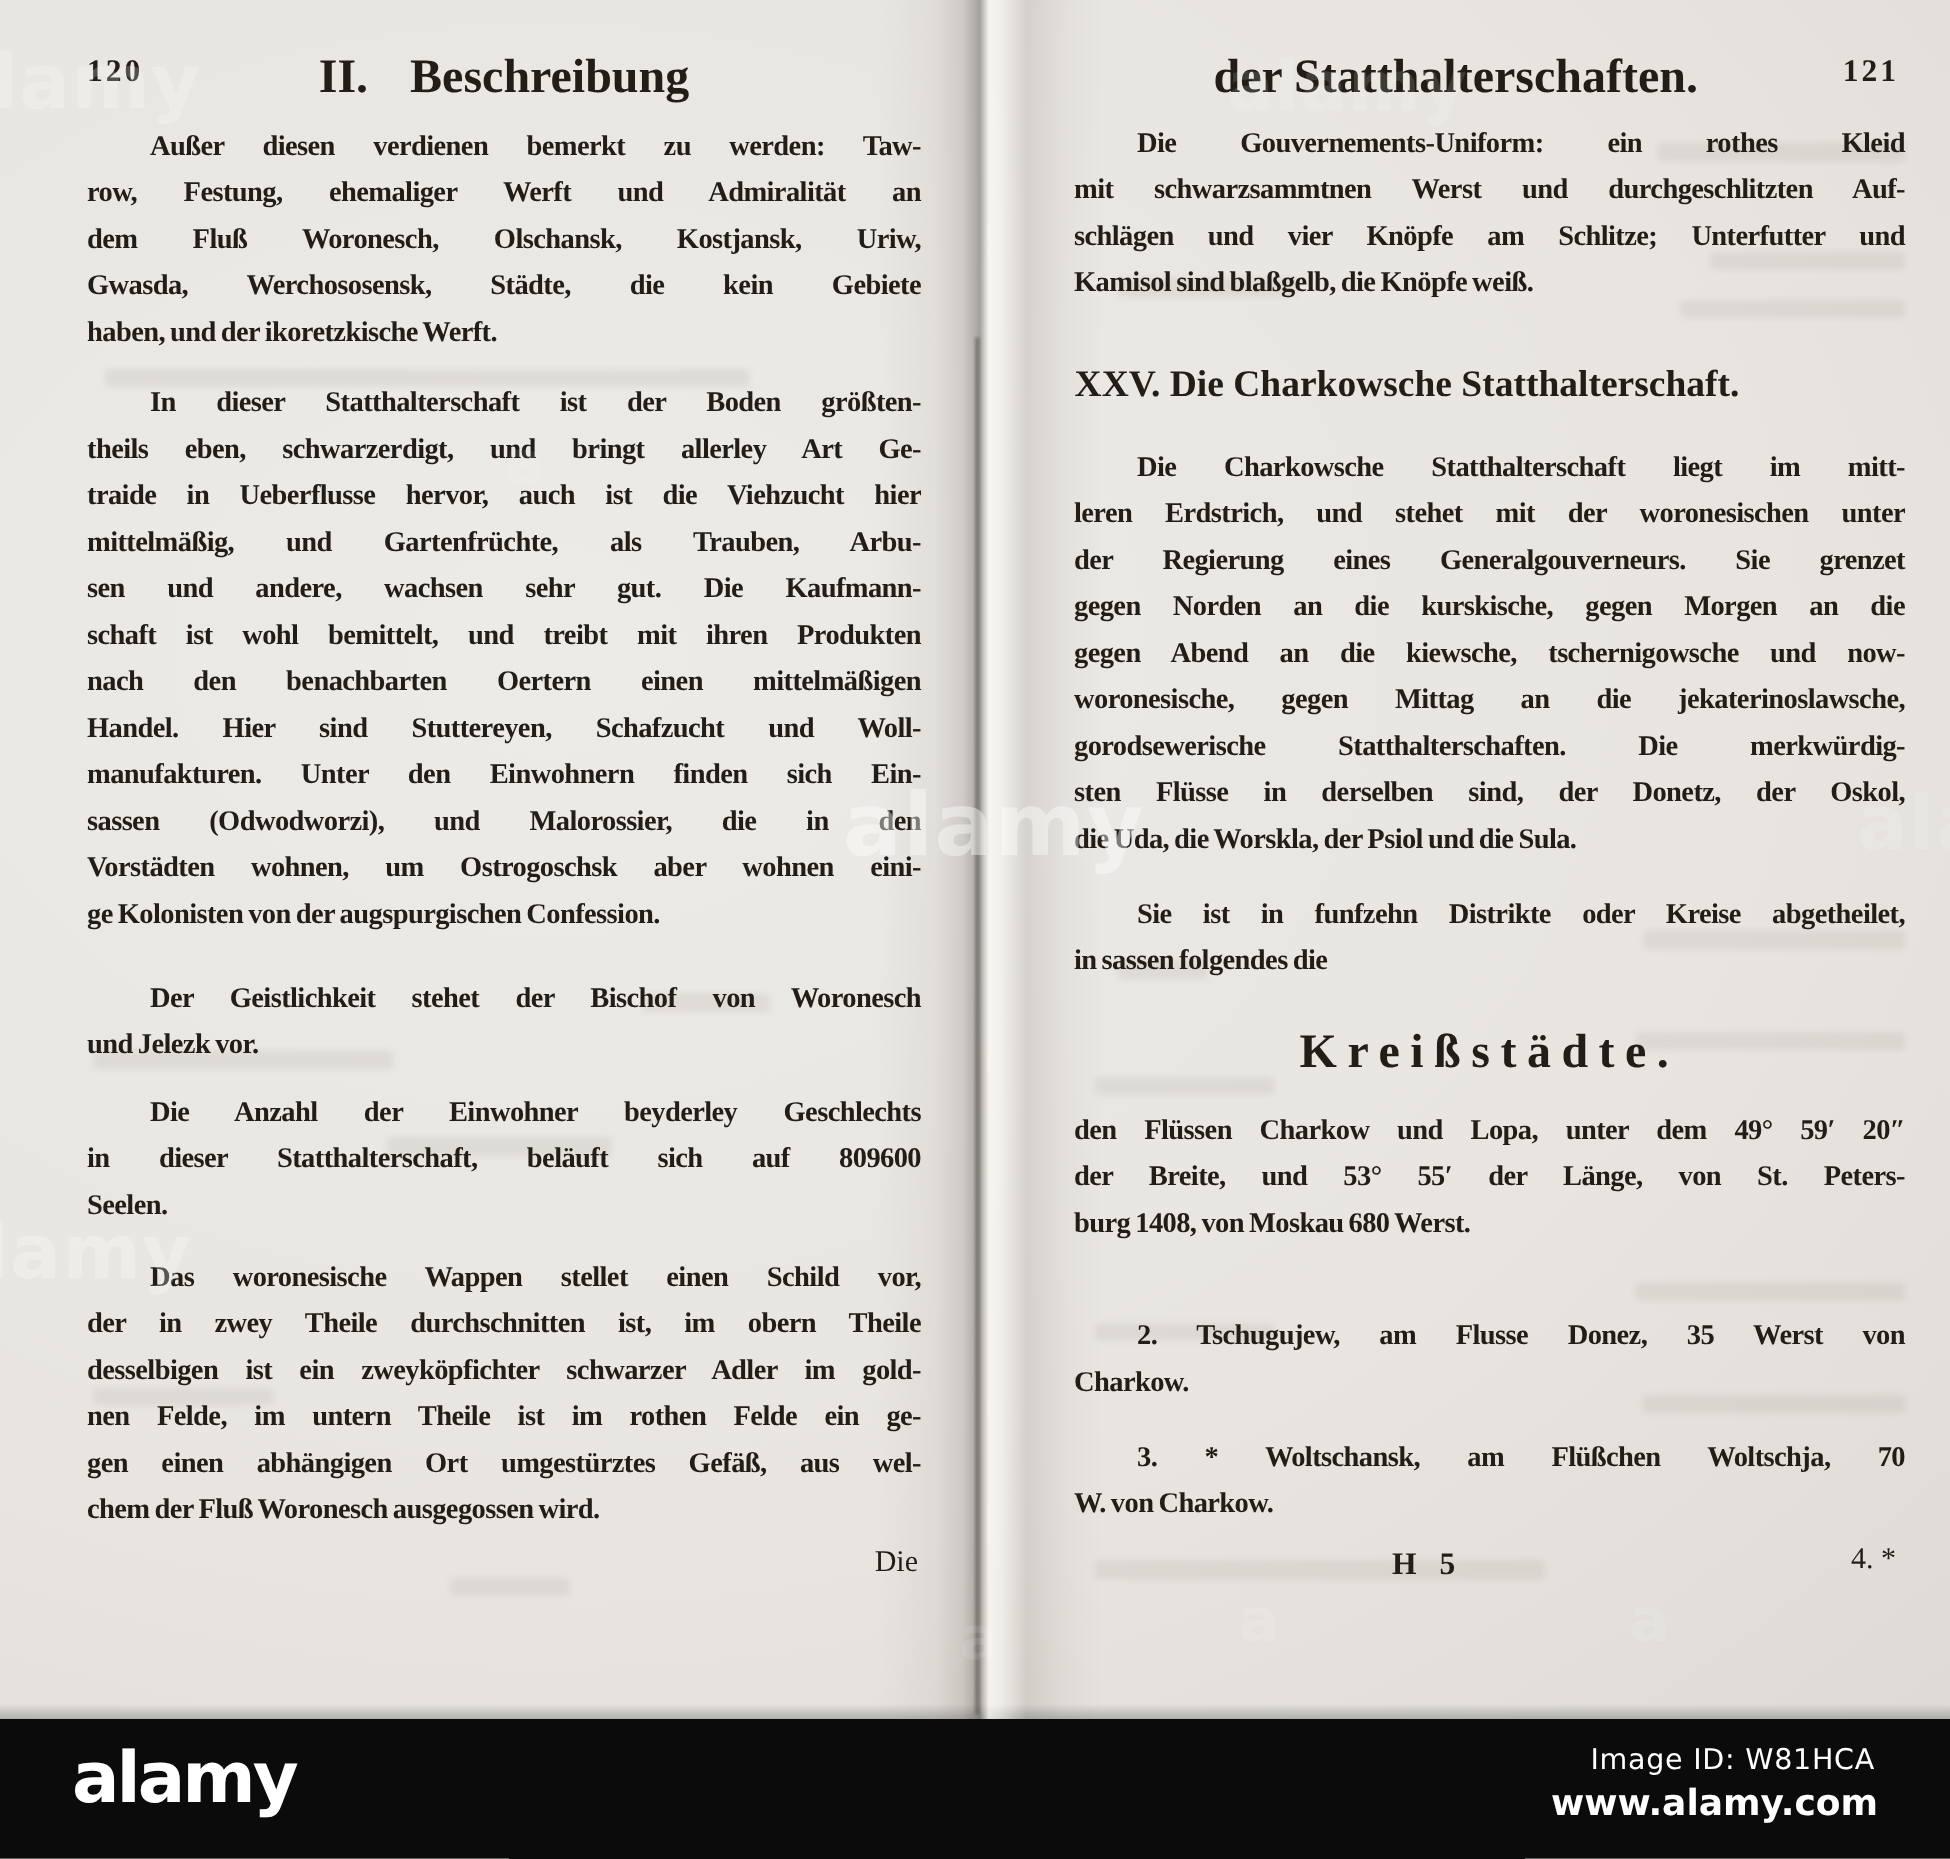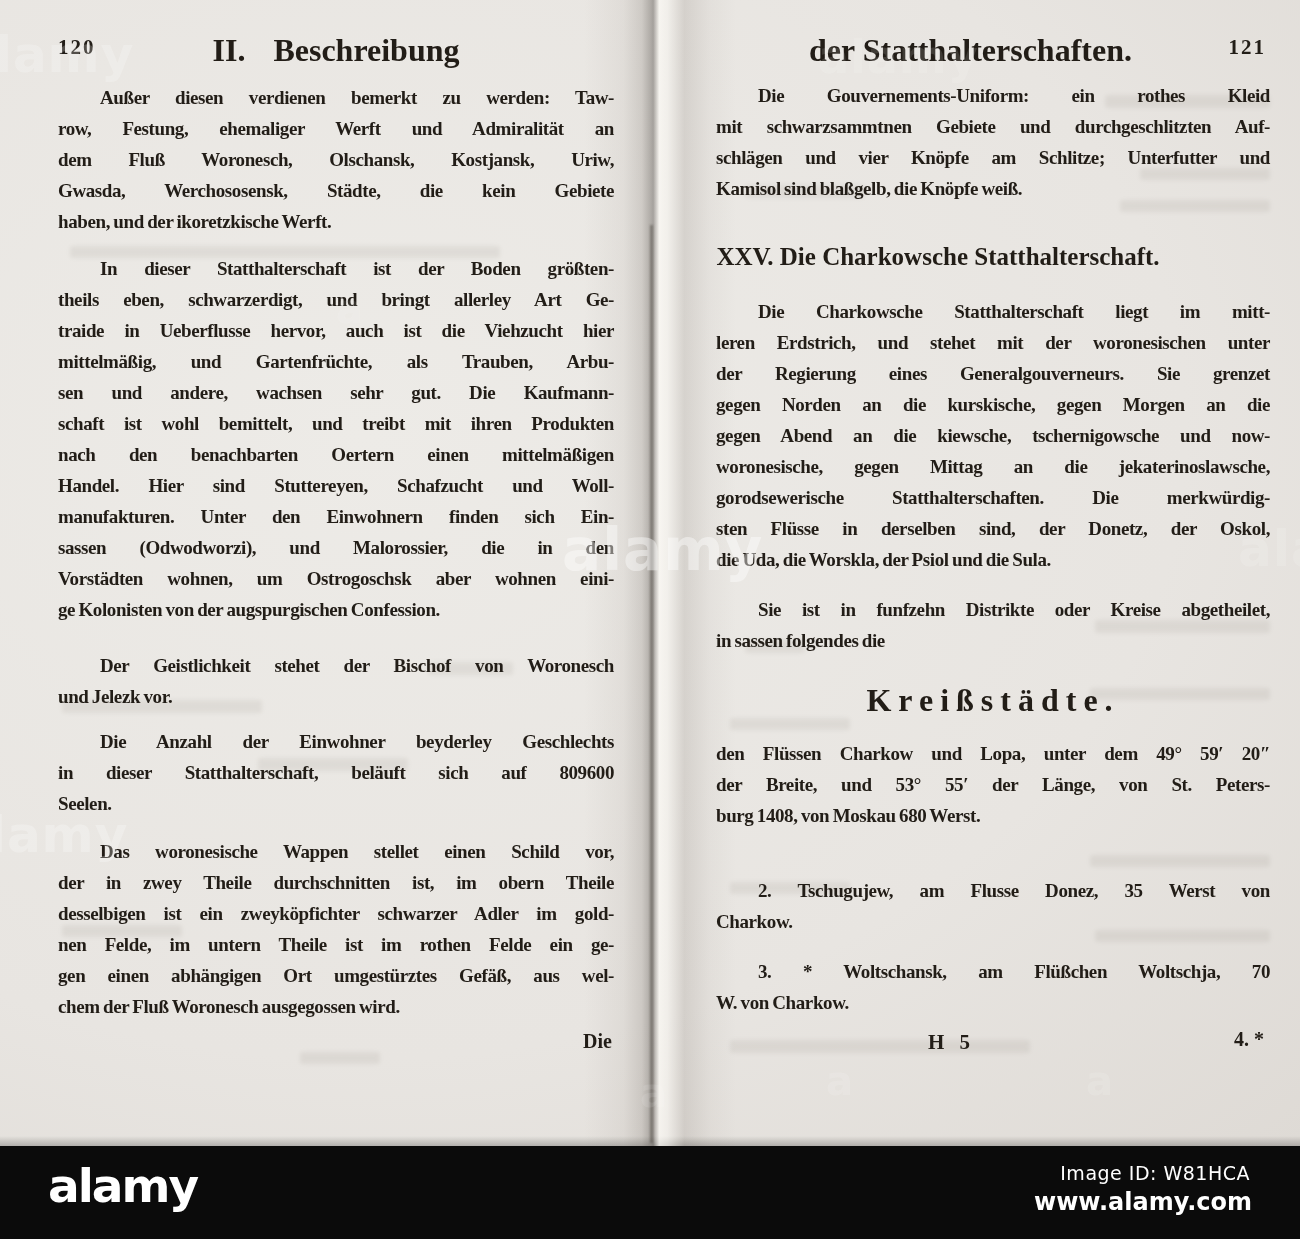--- a/index.html
+++ b/index.html
@@ -34,21 +34,21 @@
   .ln{height:31px;line-height:31px;font-size:19px;font-weight:bold;
       letter-spacing:-0.4px;word-spacing:-1px;
       text-align:justify;text-align-last:justify;}
   .ln.last{text-align-last:left;}
   .ln.indent{padding-left:42px;}
 
   .h-xxv{position:absolute;top:243px;left:0;width:100%;text-align:center;box-sizing:border-box;
          padding-right:110px;font-size:25px;font-weight:bold;white-space:nowrap;}
   .h-kreis{position:absolute;top:682px;left:0;width:100%;text-align:center;
          font-size:32px;font-weight:bold;letter-spacing:7px;}
-  .catchword{position:absolute;font-size:20px;font-weight:bold;}
+  .catchword{position:absolute;font-size:20px;font-weight:normal;}
   .sig{position:absolute;top:1030px;left:212px;font-size:21px;font-weight:bold;word-spacing:10px;}
 
   .gh{position:absolute;background:#675e52;opacity:0.09;filter:blur(2px);border-radius:3px;}
 
   .wm{position:absolute;color:#ffffff;font-family:"DejaVu Sans",sans-serif;font-weight:bold;
       letter-spacing:1px;pointer-events:none;}
 
   .bar{position:absolute;left:0;top:1146px;width:1300px;height:93px;background:#0b0b0b;}
   .logo{position:absolute;left:48px;top:16px;color:#fff;
         font:bold 47px/1 "DejaVu Sans",sans-serif;letter-spacing:-2px;}
@@ -135,21 +135,21 @@
 
     <div class="catchword" style="top:1030px;right:2px;">Die</div>
   </div>
 
   <div class="page page-r">
     <div class="runhead r">der Statthalterschaften.</div>
     <div class="pagenum r">121</div>
 
     <div class="para" style="top:80px;">
       <div class="ln indent">Die Gouvernements-Uniform: ein rothes Kleid</div>
-      <div class="ln">mit schwarzsammtnen Gebiete und durchgeschlitzten Auf-</div>
+      <div class="ln">mit schwarzsammtnen Werst und durchgeschlitzten Auf-</div>
       <div class="ln">schlägen und vier Knöpfe am Schlitze; Unterfutter und</div>
       <div class="ln last">Kamisol sind blaßgelb, die Knöpfe weiß.</div>
     </div>
 
     <div class="h-xxv">XXV. Die Charkowsche Statthalterschaft.</div>
 
     <div class="para" style="top:296px;">
       <div class="ln indent">Die Charkowsche Statthalterschaft liegt im mitt-</div>
       <div class="ln">leren Erdstrich, und stehet mit der woronesischen unter</div>
       <div class="ln">der Regierung eines Generalgouverneurs.  Sie grenzet</div>

